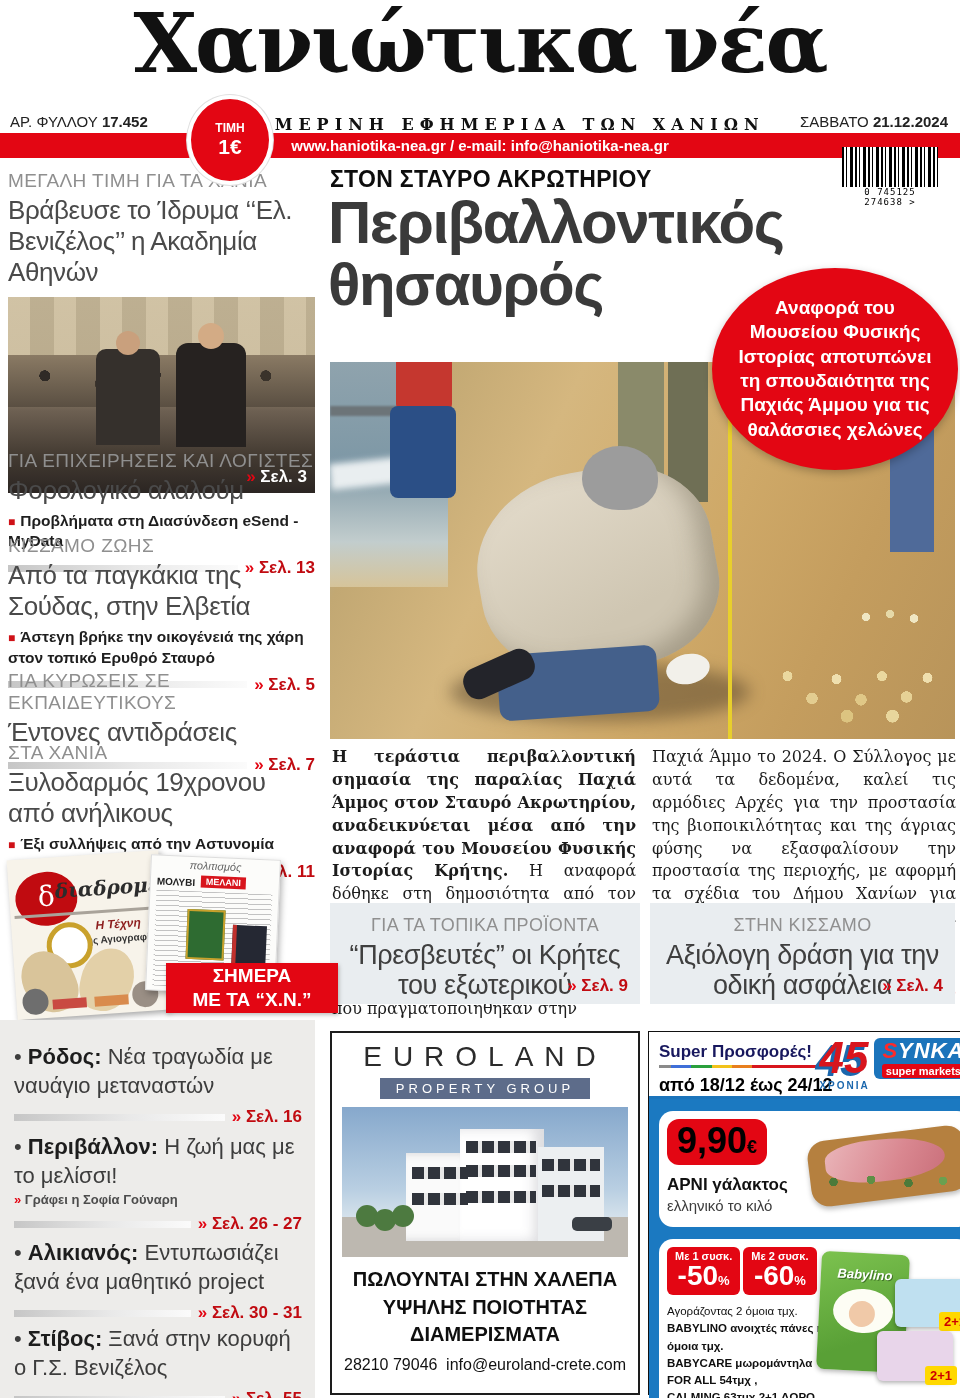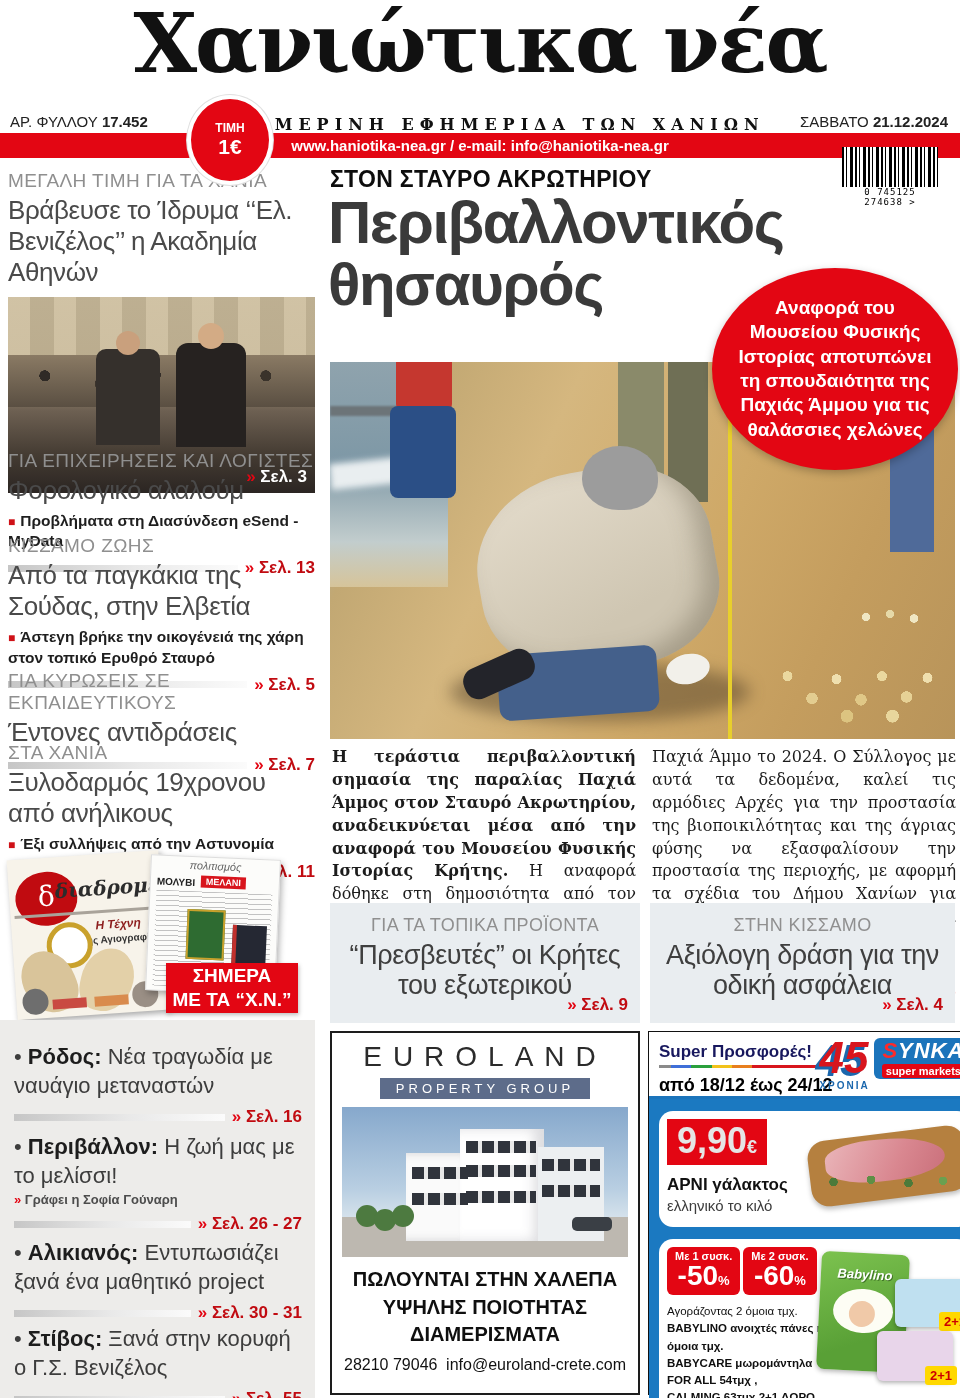--- a/index.html
+++ b/index.html
@@ -72,21 +72,21 @@
   .mag1 .rs2{position:absolute;right:40px;bottom:8px;width:34px;height:10px;background:#d98b4d;}
   .mag2{position:absolute;left:140px;top:2px;width:128px;height:134px;background:#fcfcfa;border:1px solid #ddd;
         box-shadow:2px 3px 6px rgba(0,0,0,.3);transform:rotate(2.5deg);overflow:hidden;}
   .mag2 .hd{text-align:center;font-style:italic;font-size:11px;color:#666;margin-top:2px;}
   .mag2 .ml{position:absolute;left:6px;top:20px;font-size:10px;font-weight:bold;color:#222;}
   .mag2 .mm{position:absolute;left:50px;top:18px;background:#d8151d;color:#fff;font-size:9px;font-weight:bold;padding:1px 5px;}
   .mag2 .txt{position:absolute;left:6px;top:34px;right:6px;bottom:4px;
         background:repeating-linear-gradient(180deg,#c3c3c3 0 1px,transparent 1px 5px);}
   .mag2 .po1{position:absolute;left:38px;top:52px;width:34px;height:46px;background:#2e6b31;border:2px solid #c9a12c;}
   .mag2 .po2{position:absolute;left:84px;top:66px;width:30px;height:42px;background:#252833;border-left:4px solid #c0302c;}
-  .badge-xn{position:absolute;left:158px;top:108px;width:132px;height:50px;background:#e30613;z-index:6;
+  .badge-xn{position:absolute;left:158px;top:108px;width:172px;height:50px;background:#e30613;z-index:6;
         color:#fff;font-weight:bold;font-size:19px;line-height:1.25;display:flex;flex-direction:column;
         align-items:center;justify-content:center;box-shadow:1px 2px 4px rgba(0,0,0,.25);}
   
   .greypanel{position:absolute;left:0;top:1020px;width:315px;height:378px;background:#edecea;padding:0;}
   .teaser{position:absolute;left:14px;width:288px;}
   .tline{font-size:22px;color:#3d3d3d;line-height:1.32;}
   .tline b{color:#1d1d1d;}
   .byline{font-size:13px;font-weight:bold;color:#4c4c4c;margin-top:2px;}
   
   .main-kicker{position:absolute;left:330px;top:166px;font-size:23px;font-weight:900;color:#0d0d0d;letter-spacing:.3px;}
@@ -131,21 +131,21 @@
         z-index:7;display:flex;align-items:center;justify-content:center;text-align:center;
         color:#fff;font-weight:bold;font-size:19px;line-height:1.28;padding:20px 26px;box-sizing:border-box;
         box-shadow:0 3px 8px rgba(0,0,0,.25);}
   .bodywrap{position:absolute;left:332px;top:746px;width:624px;display:flex;gap:16px;
         font-family:"DejaVu Serif",serif;font-size:16px;line-height:1.43;color:#1c1c1c;text-align:justify;}
   .bodywrap .col{width:304px;}
   .lead{font-weight:bold;}
   .mainpageref{text-align:right;font-family:"Liberation Sans",sans-serif;font-size:20px;margin-top:4px;}
   .mainpageref .pref{font-size:20px;}
   
-  .midbox{position:absolute;top:903px;height:120px;background:#e9edf0;text-align:center;padding-top:12px;box-sizing:border-box;}
+  .midbox{position:absolute;top:903px;height:101px;background:#e9edf0;text-align:center;padding-top:12px;box-sizing:border-box;}
   .midbox .kicker{font-size:18px;}
   .midhead{font-size:27px;color:#3f3f3f;line-height:1.12;letter-spacing:-.4px;margin-top:4px;}
   .midref{position:absolute;right:12px;bottom:8px;font-size:17px;}
   
   .ad-euro{position:absolute;left:330px;top:1031px;width:310px;height:364px;border:2px solid #1d1d1d;
         box-sizing:border-box;background:#fff;text-align:center;padding:8px 10px;}
   .euro-name{font-size:28px;letter-spacing:11px;color:#2b2b2b;font-weight:500;}
   .euro-pg{display:inline-block;background:#5d6c8a;color:#fff;font-size:13px;letter-spacing:4px;
         padding:3px 16px;margin-top:5px;}
   .build{position:relative;margin-top:8px;height:150px;overflow:hidden;
@@ -170,21 +170,21 @@
   .y45{font-size:44px;font-weight:900;font-style:italic;color:#d8151d;line-height:.9;
         text-shadow:-4px 3px 0 #1b67ad;}
   .ylab{font-size:10px;font-weight:800;color:#1b67ad;letter-spacing:2px;text-align:center;margin-top:2px;}
   .synbox{background:#1b74bb;border-radius:6px;padding:2px 8px 1px;text-align:center;}
   .synname{color:#fff;font-weight:900;font-style:italic;font-size:22px;letter-spacing:1px;line-height:1;}
   .synname .sred{color:#ff2a2a;}
   .synsub{background:#e30613;color:#fff;font-size:11px;font-weight:bold;border-radius:3px;margin-top:2px;padding:1px 4px;}
   .syn-body{flex:1;background:#1b79c1;padding:12px 10px;display:flex;flex-direction:column;gap:12px;box-sizing:border-box;}
   .card{background:#fff;border-radius:14px;position:relative;overflow:hidden;}
   .card1{height:116px;padding:8px;box-sizing:border-box;}
-  .price{display:inline-block;background:#e30613;color:#e5e5e5;border-radius:0;padding:4px 10px 6px;}
+  .price{display:inline-block;background:#e30613;color:#000000;border-radius:12px;padding:4px 10px 6px;}
   .price .pnum{font-size:36px;font-weight:900;line-height:1;}
   .price .pcur{font-size:18px;font-weight:700;}
   .board{position:absolute;right:4px;top:22px;width:158px;height:66px;background:#b5803f;border-radius:18px;
         transform:rotate(-7deg);box-shadow:0 3px 5px rgba(0,0,0,.25);}
   .meat{position:absolute;right:26px;top:28px;width:120px;height:42px;background:linear-gradient(120deg,#eab6ba,#d98790 60%,#c96f7a);
         border-radius:40% 55% 50% 45%;transform:rotate(-6deg);}
   .greens{position:absolute;right:10px;top:60px;width:150px;height:22px;
         background:radial-gradient(circle 6px at 15% 50%,#4c7a3a 70%,transparent 72%),
           radial-gradient(circle 6px at 40% 40%,#5e8f46 70%,transparent 72%),
           radial-gradient(circle 6px at 65% 55%,#4c7a3a 70%,transparent 72%),

